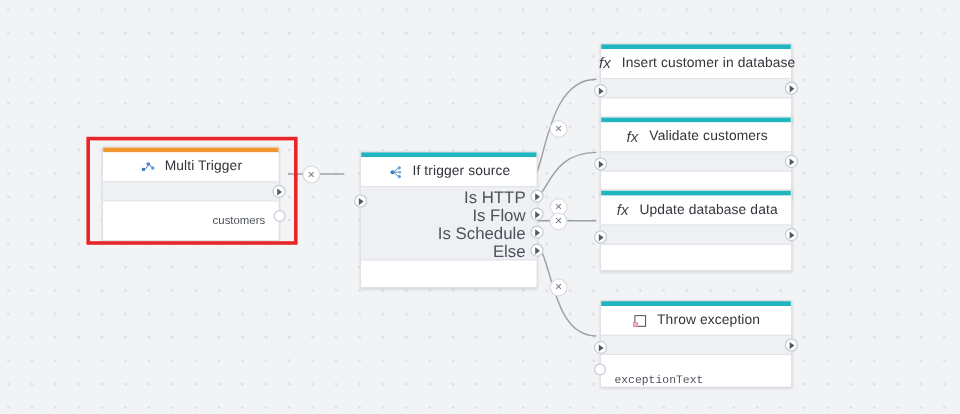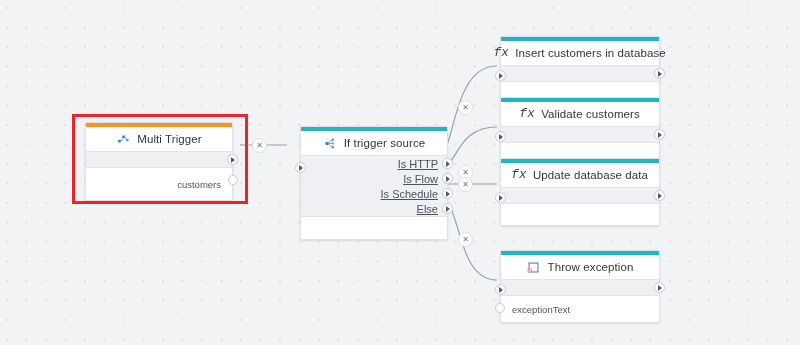--- a/index.html
+++ b/index.html
@@ -61,44 +61,43 @@
   }
   .node-title .ticon {
     display: inline-flex;
     align-items: center;
     justify-content: center;
     width: 14px;
     height: 14px;
     flex: 0 0 auto;
   }
   .fx-glyph {
-    font-family: Liberation Mono, monospace;
+    font-family: Liberation Sans, sans-serif;
     font-style: italic;
     font-size: 12.5px;
     color: #3f444b;
     line-height: 1;
   }
 
   
   .node-body {
     background: #eef0f4;
     border-top: 1px solid #e2e4e8;
     border-bottom: 1px solid #e2e4e8;
   }
   .port-row {
     position: relative;
     height: 15px;
     display: flex;
     align-items: center;
     justify-content: flex-end;
     padding-right: 9px;
-    font-size: 11px;
+    font-size: 14px;
     color: #4d525a;
     white-space: nowrap;
-    text-decoration: underline;
   }
   .port-row.blank { height: 15px; }
   .node-foot {
     background: #ffffff;
     height: 21px;
   }
 
   
   .port {
     position: absolute;
@@ -243,21 +242,21 @@
           </div>
       </div>
     </div>
     <div class="node-foot" style="height:22px;"></div>
   </div>
 
   <div class="node" style="left:500px; top:36px; width:160px;">
     <div class="accent" style="background:#21b5bd;"></div>
     <div class="node-title">
       <span class="ticon fx-glyph">fx</span>
-      <span>Insert customers in database</span>
+      <span>Insert customer in database</span>
     </div>
     <div class="node-body" style="position:relative;">
       <div class="port left" style="top:4px;">
           <span class="tri"></span>
         </div>
       <div class="port-row blank">
         <div class="port right" style="top:2px;">
             <span class="tri"></span>
           </div>
       </div>
@@ -317,19 +316,19 @@
     <div class="node-body" style="position:relative;">
       <div class="port left" style="top:4px;">
           <span class="tri"></span>
         </div>
       <div class="port-row blank">
         <div class="port right" style="top:2px;">
             <span class="tri"></span>
           </div>
       </div>
     </div>
-    <div class="node-foot" style="position:relative; height:26px; display:flex; align-items:center; justify-content:flex-start; padding-left:11px;">
+    <div class="node-foot" style="position:relative; height:26px; display:flex; align-items:flex-end; justify-content:flex-start; padding-left:11px;font-family:Liberation Mono, monospace;">
       <div class="port left plain" style="top:7px; width:10px; height:10px;"></div>
       <span style="font-size:9.5px; color:#4d525a;">exceptionText</span>
     </div>
   </div>
 
 </div>
 
 </body></html>

